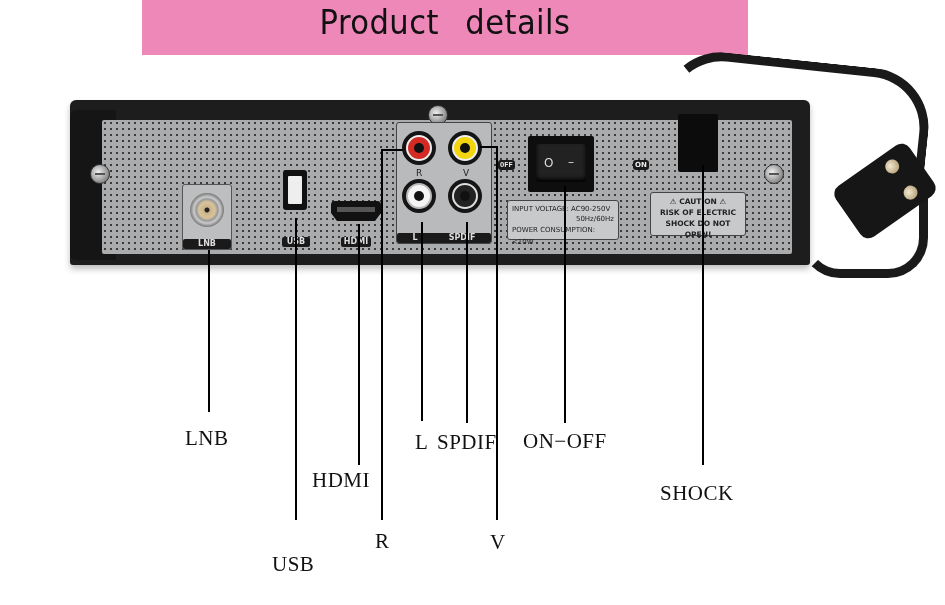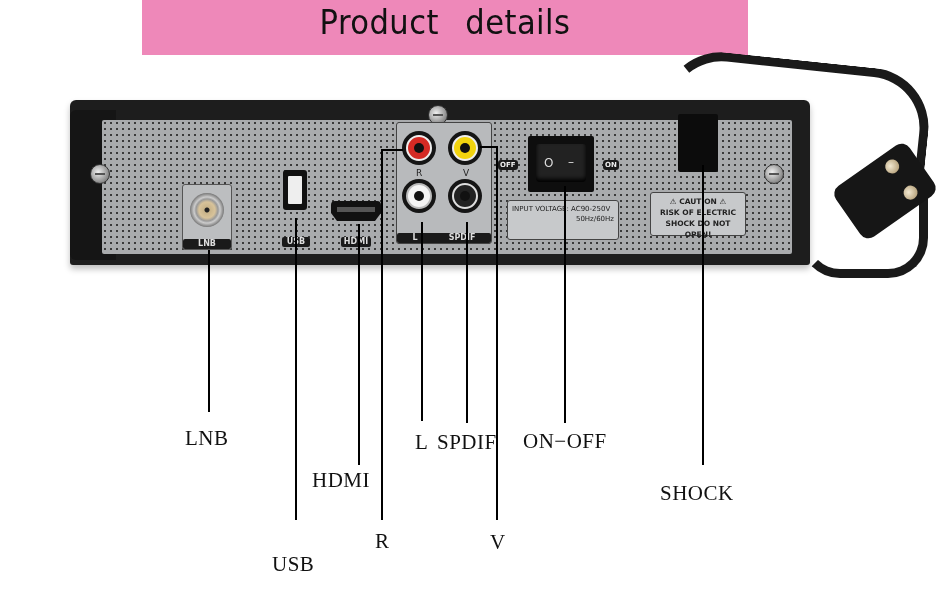--- a/index.html
+++ b/index.html
@@ -89,31 +89,32 @@
     <div class="rca" style="left:51px;top:56px;">
       <div class="rca-ring" style="background:#222;border:2px solid #ddd;left:4px;top:4px;"></div>
       <div class="rca-hole"></div>
     </div>
     <div class="port-tag" style="left:0;right:0;bottom:0;height:10px;display:flex;justify-content:space-around;">
       <span>L</span>
       <span>SPDIF</span>
     </div>
   </div>
 
-  <div class="onoff-tag" style="left:428px;top:60px;">OFF</div>
+  <div class="onoff-tag" style="left:428px;top:60px;font-family:Liberation Mono, monospace;">OFF</div>
   <div class="switch" style="left:458px;top:36px;width:66px;height:56px;">
     <div class="switch-rocker"></div>
     <div class="switch-sym" style="left:16px;top:20px;">O</div>
     <div class="switch-sym" style="left:40px;top:19px;">–</div>
   </div>
-  <div class="onoff-tag" style="left:533px;top:60px;">ON</div>
+  <div class="onoff-tag" style="left:563px;top:60px;">ON</div>
 
   <div class="spec-label" style="left:437px;top:100px;width:112px;height:40px;">
     <div>INPUT VOLTAGE: AC90-250V</div>
     <div style="text-align:right;line-height:9px;">50Hz/60Hz</div>
+    <div>POWER CONSUMPTION:&lt;10W</div>
   </div>
 
   <div class="power-socket" style="left:608px;top:14px;width:40px;height:58px;"></div>
 
   <div class="caution-label" style="left:580px;top:92px;width:96px;height:44px;">
     <div>⚠ CAUTION ⚠</div>
     <div>RISK OF ELECTRIC</div>
     <div>SHOCK DO NOT OPEN!</div>
   </div>
 </div>

